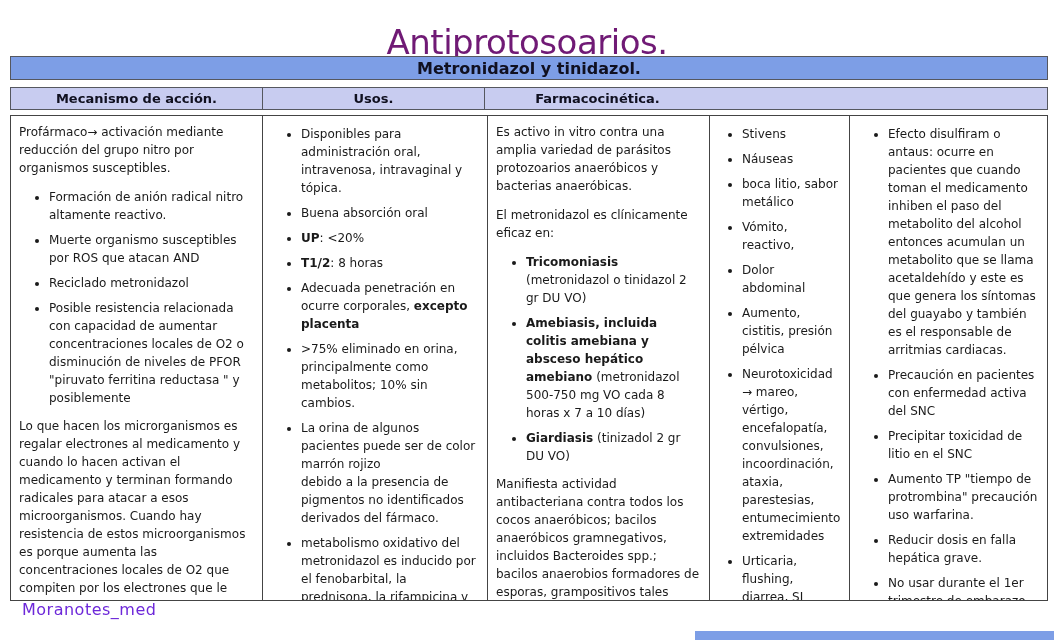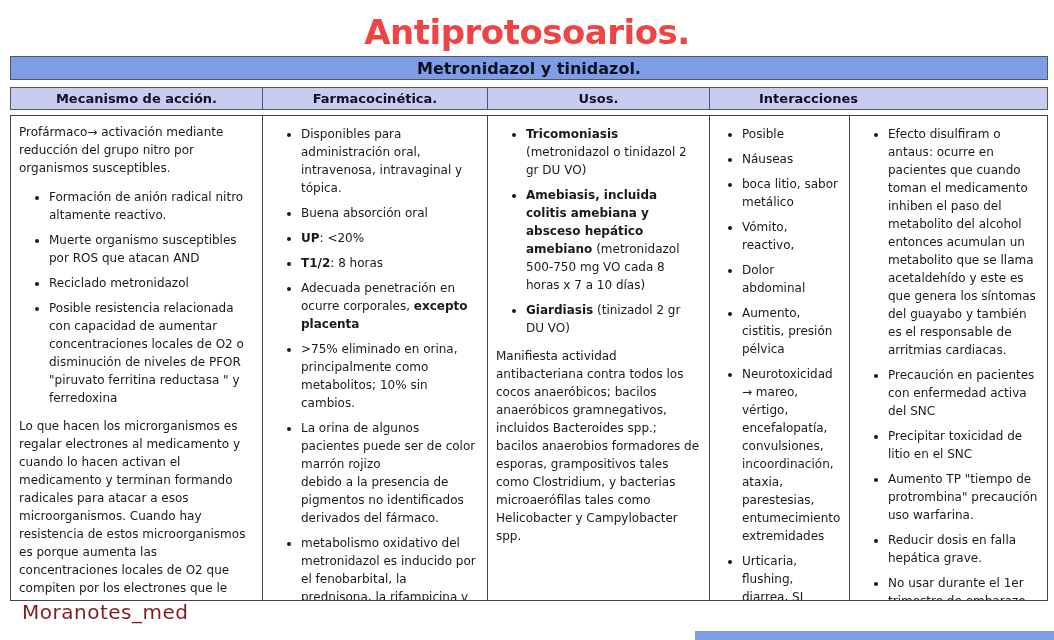--- a/index.html
+++ b/index.html
@@ -2,22 +2,22 @@
 <html><head>
 <meta charset="utf-8">
 <style>
   html,body{margin:0;padding:0;background:#e8e8e8;}
   .page{
     position:relative;width:1054px;height:640px;background:#ffffff;
     font-family:"DejaVu Sans","Liberation Sans",sans-serif;color:#1c1c1c;
     margin:0 auto;overflow:hidden;
   }
   .title{
-    position:absolute;top:12px;left:0;width:100%;text-align:center;
-    font-size:34px;font-weight:700;letter-spacing:-0.5px;color:#ef4444;
+    position:absolute;top:22px;left:0;width:100%;text-align:center;
+    font-size:34px;font-weight:400;letter-spacing:-0.5px;color:#701a75;
   }
   .band1{
     position:absolute;left:10px;top:56px;width:1038px;height:24px;
     background:#7d9ee6;border:1px solid #55575f;box-sizing:border-box;
     display:flex;align-items:center;justify-content:center;
     font-size:16px;font-weight:600;color:#101020;
   }
   .band2{
     position:absolute;left:10px;top:87px;width:1038px;height:23px;
     display:flex;box-sizing:border-box;border:1px solid #55575f;background:#c8ccf0;align-items:center;
@@ -39,80 +39,81 @@
   }
   .cell:last-child{border-right:none;}
   .w1{width:252px;} .w2{width:225px;} .w3{width:222px;} .w4{width:140px;} .w5{width:197px;}
   .cell p{margin:0 0 11px 2px;white-space:pre-line;}
   .cell ul{margin:2px 0 10px 0;padding-left:32px;}
   .w4 ul{padding-left:26px;}
   .cell li{margin-bottom:7px;white-space:pre-line;}
   .b{font-weight:bold;}
   .watermark{
     position:absolute;left:22px;top:600px;
-    font-size:20px;color:#7f1d1d;letter-spacing:0.5px;font-weight:400;
+    font-size:16px;color:#6d28d9;letter-spacing:0.5px;font-weight:400;
   }
   .bottom-bar{
     position:absolute;left:695px;top:631px;width:359px;height:9px;
     background:#7d9ee6;
   }
 </style>
 </head>
 <body>
 
 <div class="page">
 
   <div class="title">Antiprotosoarios.</div>
 
   <div class="band1">
     <span>Metronidazol y tinidazol.</span>
   </div>
 
   <div class="band2">
     <div class="hcell w1">Mecanismo de acción.</div>
+    <div class="hcell w3">Usos.</div>
     <div class="hcell w2">Farmacocinética.</div>
-    <div class="hcell w3">Usos.</div>
-    <div class="hcell w5">Interacciones</div>
   </div>
 
   <div class="contentrow">
     <div class="cell w1">
         <p><span>Profármaco→ activación mediante reducción del grupo nitro por organismos susceptibles.</span></p>
         <ul>
           <li><span>Formación de anión radical nitro altamente reactivo.</span></li>
           <li><span>Muerte organismo susceptibles por ROS que atacan AND</span></li>
           <li><span>Reciclado metronidazol</span></li>
-          <li><span>Posible resistencia relacionada con capacidad de aumentar concentraciones locales de O2 o disminución de niveles de PFOR "piruvato ferritina reductasa " y ferredoxina</span></li>
+          <li><span>Posible resistencia relacionada con capacidad de aumentar concentraciones locales de O2 o disminución de niveles de PFOR "piruvato ferritina reductasa " y posiblemente</span></li>
         </ul>
         <p><span>Lo que hacen los microrganismos es regalar electrones al medicamento y cuando lo hacen activan el medicamento y terminan formando radicales para atacar a esos microorganismos. Cuando hay resistencia de estos microorganismos es porque aumenta las concentraciones locales de O2 que compiten por los electrones que le regala el microorganismo al medicamento.</span></p>
       </div>
     <div class="cell w2">
         <ul>
           <li><span>Disponibles para administración oral, intravenosa, intravaginal y tópica.</span></li>
           <li><span>Buena absorción oral</span></li>
           <li><span class="b">UP</span><span>: &lt;20%</span></li>
           <li><span class="b">T1/2</span><span>: 8 horas</span></li>
           <li><span>Adecuada penetración en ocurre corporales, </span><span class="b">excepto placenta</span></li>
           <li><span>&gt;75% eliminado en orina, principalmente como metabolitos; 10% sin cambios.</span></li>
           <li><span>La orina de algunos pacientes puede ser de color marrón rojizo
 debido a la presencia de pigmentos no identificados derivados del fármaco.</span></li>
           <li><span>metabolismo oxidativo del metronidazol es inducido por el fenobarbital, la prednisona, la rifampicina y posiblemente el etanol y es inhibido por la cimetidina.</span></li>
         </ul>
       </div>
     <div class="cell w3">
+        <p><span>Es activo in vitro contra una amplia variedad de parásitos protozoarios anaeróbicos y bacterias anaeróbicas.</span></p>
+        <p><span>El metronidazol es clínicamente eficaz en:</span></p>
         <ul>
           <li><span class="b">Tricomoniasis</span><span> (metronidazol o tinidazol 2 gr DU VO)</span></li>
           <li><span class="b">Amebiasis, incluida colitis amebiana y absceso hepático amebiano</span><span> (metronidazol 500-750 mg VO cada 8 horas x 7 a 10 días)</span></li>
           <li><span class="b">Giardiasis</span><span> (tinizadol 2 gr DU VO)</span></li>
         </ul>
         <p><span>Manifiesta actividad antibacteriana contra todos los cocos anaeróbicos; bacilos anaeróbicos gramnegativos, incluidos Bacteroides spp.; bacilos anaerobios formadores de esporas, grampositivos tales como Clostridium, y bacterias microaerófilas tales como Helicobacter y Campylobacter spp.</span></p>
       </div>
     <div class="cell w4">
         <ul>
-          <li><span>Posible</span></li>
+          <li><span>Stivens</span></li>
           <li><span>Náuseas</span></li>
           <li><span>boca litio, sabor metálico</span></li>
           <li><span>Vómito, reactivo,</span></li>
           <li><span>Dolor abdominal</span></li>
           <li><span>Aumento, cistitis, presión pélvica</span></li>
           <li><span>Neurotoxicidad
 → mareo, vértigo, encefalopatía, convulsiones, incoordinación, ataxia, parestesias, entumecimiento extremidades</span></li>
           <li><span>Urticaria, flushing, diarrea, SJ "síndrome de Stivens Johnson"</span></li>
         </ul>
       </div>

